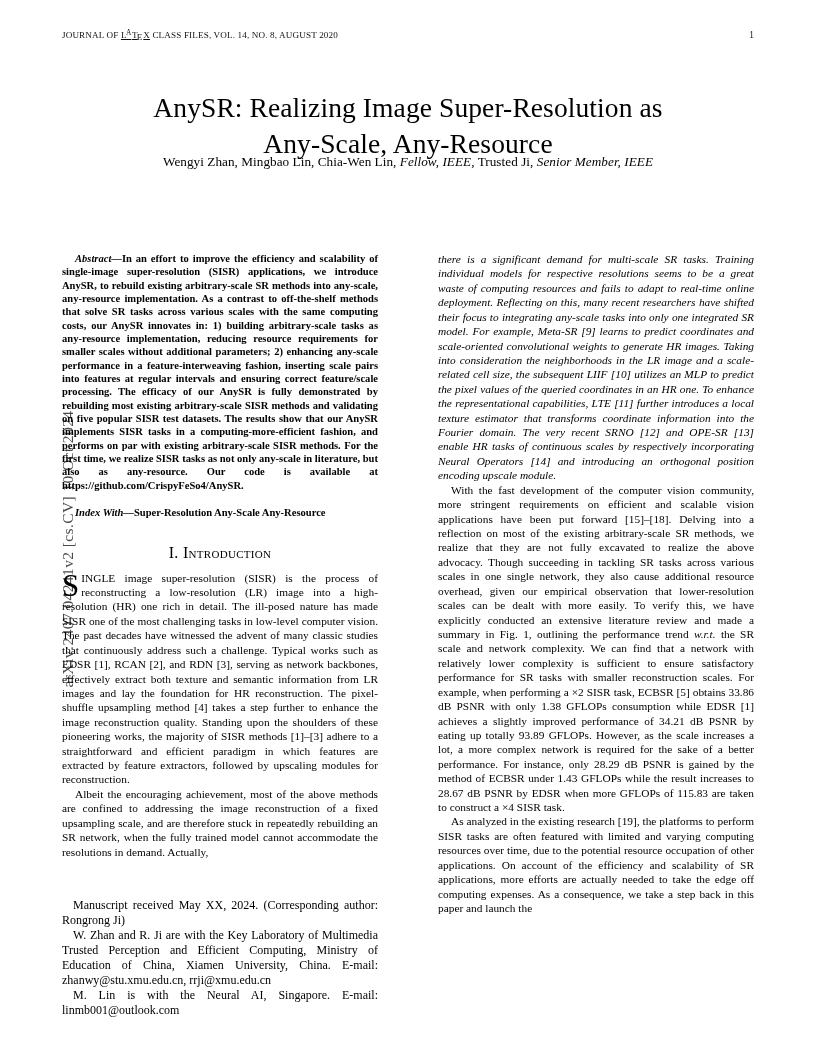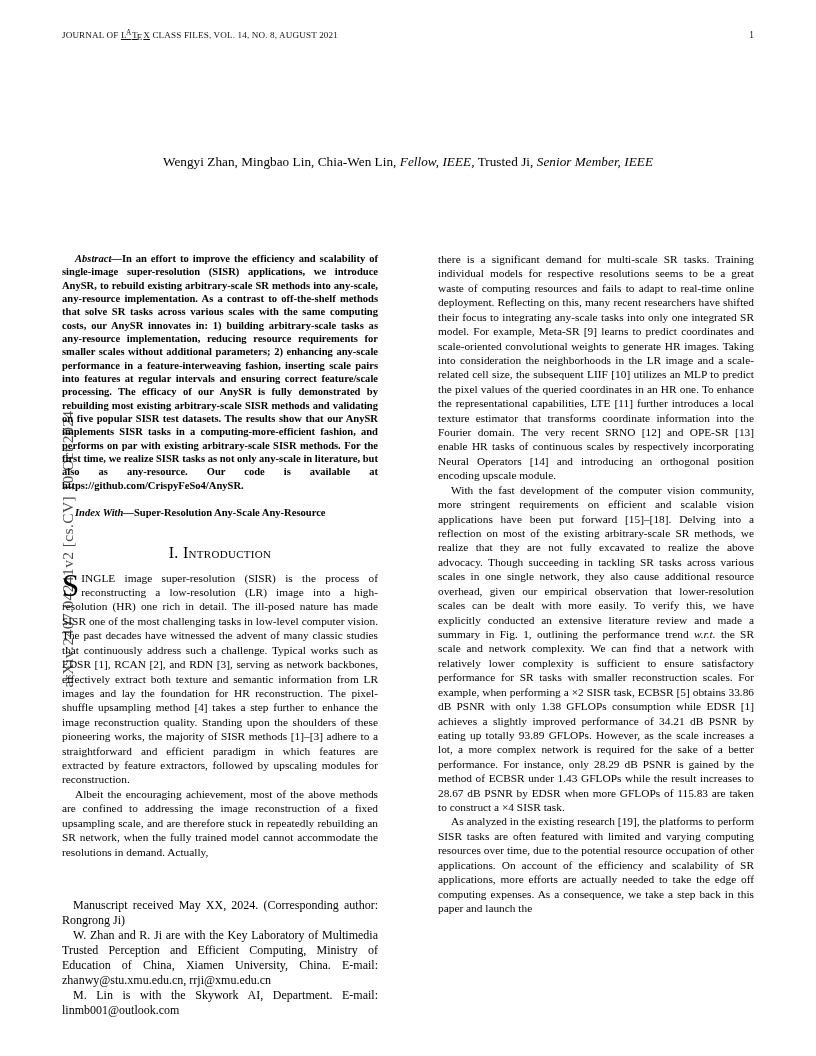--- a/index.html
+++ b/index.html
@@ -128,21 +128,21 @@
     font-size: 16px;
     letter-spacing: 0.3px;
     margin: 24px 0 7px 0;
     font-weight: normal;
   }
 
   p.body-par {
     margin: 0;
     text-indent: 13px;
   }
-  p.body-par.no-indent { text-indent: 0; }
+  p.body-par.no-indent { text-indent: 0; font-style: italic; }
 
   
   .dropcap-par {
     margin: 0;
     text-indent: 0;
   }
   .dropcap {
     float: left;
     font-size: 31px;
     line-height: 0.80;
@@ -169,24 +169,28 @@
   }
 </style>
 </head>
 <body>
 
 <div class="page">
 
   <div class="arxiv-stamp">arXiv:2407.04241v2  [cs.CV]  10 Oct 2024</div>
 
   <div class="running-head">
-    <div><span>JOURNAL OF </span><span class="latex-word"><span>L</span><span class="latex-a">A</span><span>T</span><span class="latex-e">E</span><span>X</span></span><span> CLASS FILES, VOL. 14, NO. 8, AUGUST 2021</span></div>
+    <div><span>JOURNAL OF </span><span class="latex-word"><span>L</span><span class="latex-a">A</span><span>T</span><span class="latex-e">E</span><span>X</span></span><span> CLASS FILES, VOL. 14, NO. 8, AUGUST 2020</span></div>
     <div class="page-no">1</div>
   </div>
 
+  <h1 class="title">
+    <span>AnySR: Realizing Image Super-Resolution as</span><br>
+    <span>Any-Scale, Any-Resource</span>
+  </h1>
 
   <div class="authors"><span>Wengyi Zhan,  Mingbao Lin,  Chia-Wen Lin, </span><span class="ital">Fellow, IEEE</span><span>, Trusted Ji, </span><span class="ital">Senior Member, IEEE</span></div>
 
   <div class="col col-left">
 
     <p class="abstract"><span class="lead">Abstract</span><span>—</span><span>In an effort to improve the efficiency and scalability of single-image super-resolution (SISR) applications, we introduce AnySR, to rebuild existing arbitrary-scale SR methods into any-scale, any-resource implementation. As a contrast to off-the-shelf methods that solve SR tasks across various scales with the same computing costs, our AnySR innovates in: 1) building arbitrary-scale tasks as any-resource implementation, reducing resource requirements for smaller scales without additional parameters; 2) enhancing any-scale performance in a feature-interweaving fashion, inserting scale pairs into features at regular intervals and ensuring correct feature/scale processing. The efficacy of our AnySR is fully demonstrated by rebuilding most existing arbitrary-scale SISR methods and validating on five popular SISR test datasets. The results show that our AnySR implements SISR tasks in a computing-more-efficient fashion, and performs on par with existing arbitrary-scale SISR methods. For the first time, we realize SISR tasks as not only any-scale in literature, but also as any-resource. Our code is available at https://github.com/CrispyFeSo4/AnySR.</span></p>
 
     <p class="index-terms"><span class="lead">Index With</span><span>—</span><span>Super-Resolution Any-Scale Any-Resource</span></p>
 
     <h2 class="section-head">I.  Introduction</h2>
@@ -203,16 +207,16 @@
 
     <p class="body-par"><span>With the fast development of the computer vision community, more stringent requirements on efficient and scalable vision applications have been put forward [15]–[18]. Delving into a reflection on most of the existing arbitrary-scale SR methods, we realize that they are not fully excavated to realize the above advocacy. Though succeeding in tackling SR tasks across various scales in one single network, they also cause additional resource overhead, given our empirical observation that lower-resolution scales can be dealt with more easily. To verify this, we have explicitly conducted an extensive literature review and made a summary in Fig. 1, outlining the performance trend </span><span class="ital">w.r.t.</span><span> the SR scale and network complexity. We can find that a network with relatively lower complexity is sufficient to ensure satisfactory performance for SR tasks with smaller reconstruction scales. For example, when performing a ×2 SISR task, ECBSR [5] obtains 33.86 dB PSNR with only 1.38 GFLOPs consumption while EDSR [1] achieves a slightly improved performance of 34.21 dB PSNR by eating up totally 93.89 GFLOPs. However, as the scale increases a lot, a more complex network is required for the sake of a better performance. For instance, only 28.29 dB PSNR is gained by the method of ECBSR under 1.43 GFLOPs while the result increases to 28.67 dB PSNR by EDSR when more GFLOPs of 115.83 are taken to construct a ×4 SISR task.</span></p>
 
     <p class="body-par">As analyzed in the existing research [19], the platforms to perform SISR tasks are often featured with limited and varying computing resources over time, due to the potential resource occupation of other applications. On account of the efficiency and scalability of SR applications, more efforts are actually needed to take the edge off computing expenses. As a consequence, we take a step back in this paper and launch the</p>
 
   </div>
 
   <div class="footnotes">
     <p>Manuscript received May XX, 2024. (Corresponding author: Rongrong Ji)</p>
     <p>W. Zhan and R. Ji are with the Key Laboratory of Multimedia Trusted Perception and Efficient Computing, Ministry of Education of China, Xiamen University, China. E-mail: zhanwy@stu.xmu.edu.cn, rrji@xmu.edu.cn</p>
-    <p>M. Lin is with the Skywork AI, Department. E-mail: linmb001@outlook.com</p>
+    <p>M. Lin is with the Neural AI, Singapore. E-mail: linmb001@outlook.com</p>
   </div>
 
 </div>
 
 </body></html>

